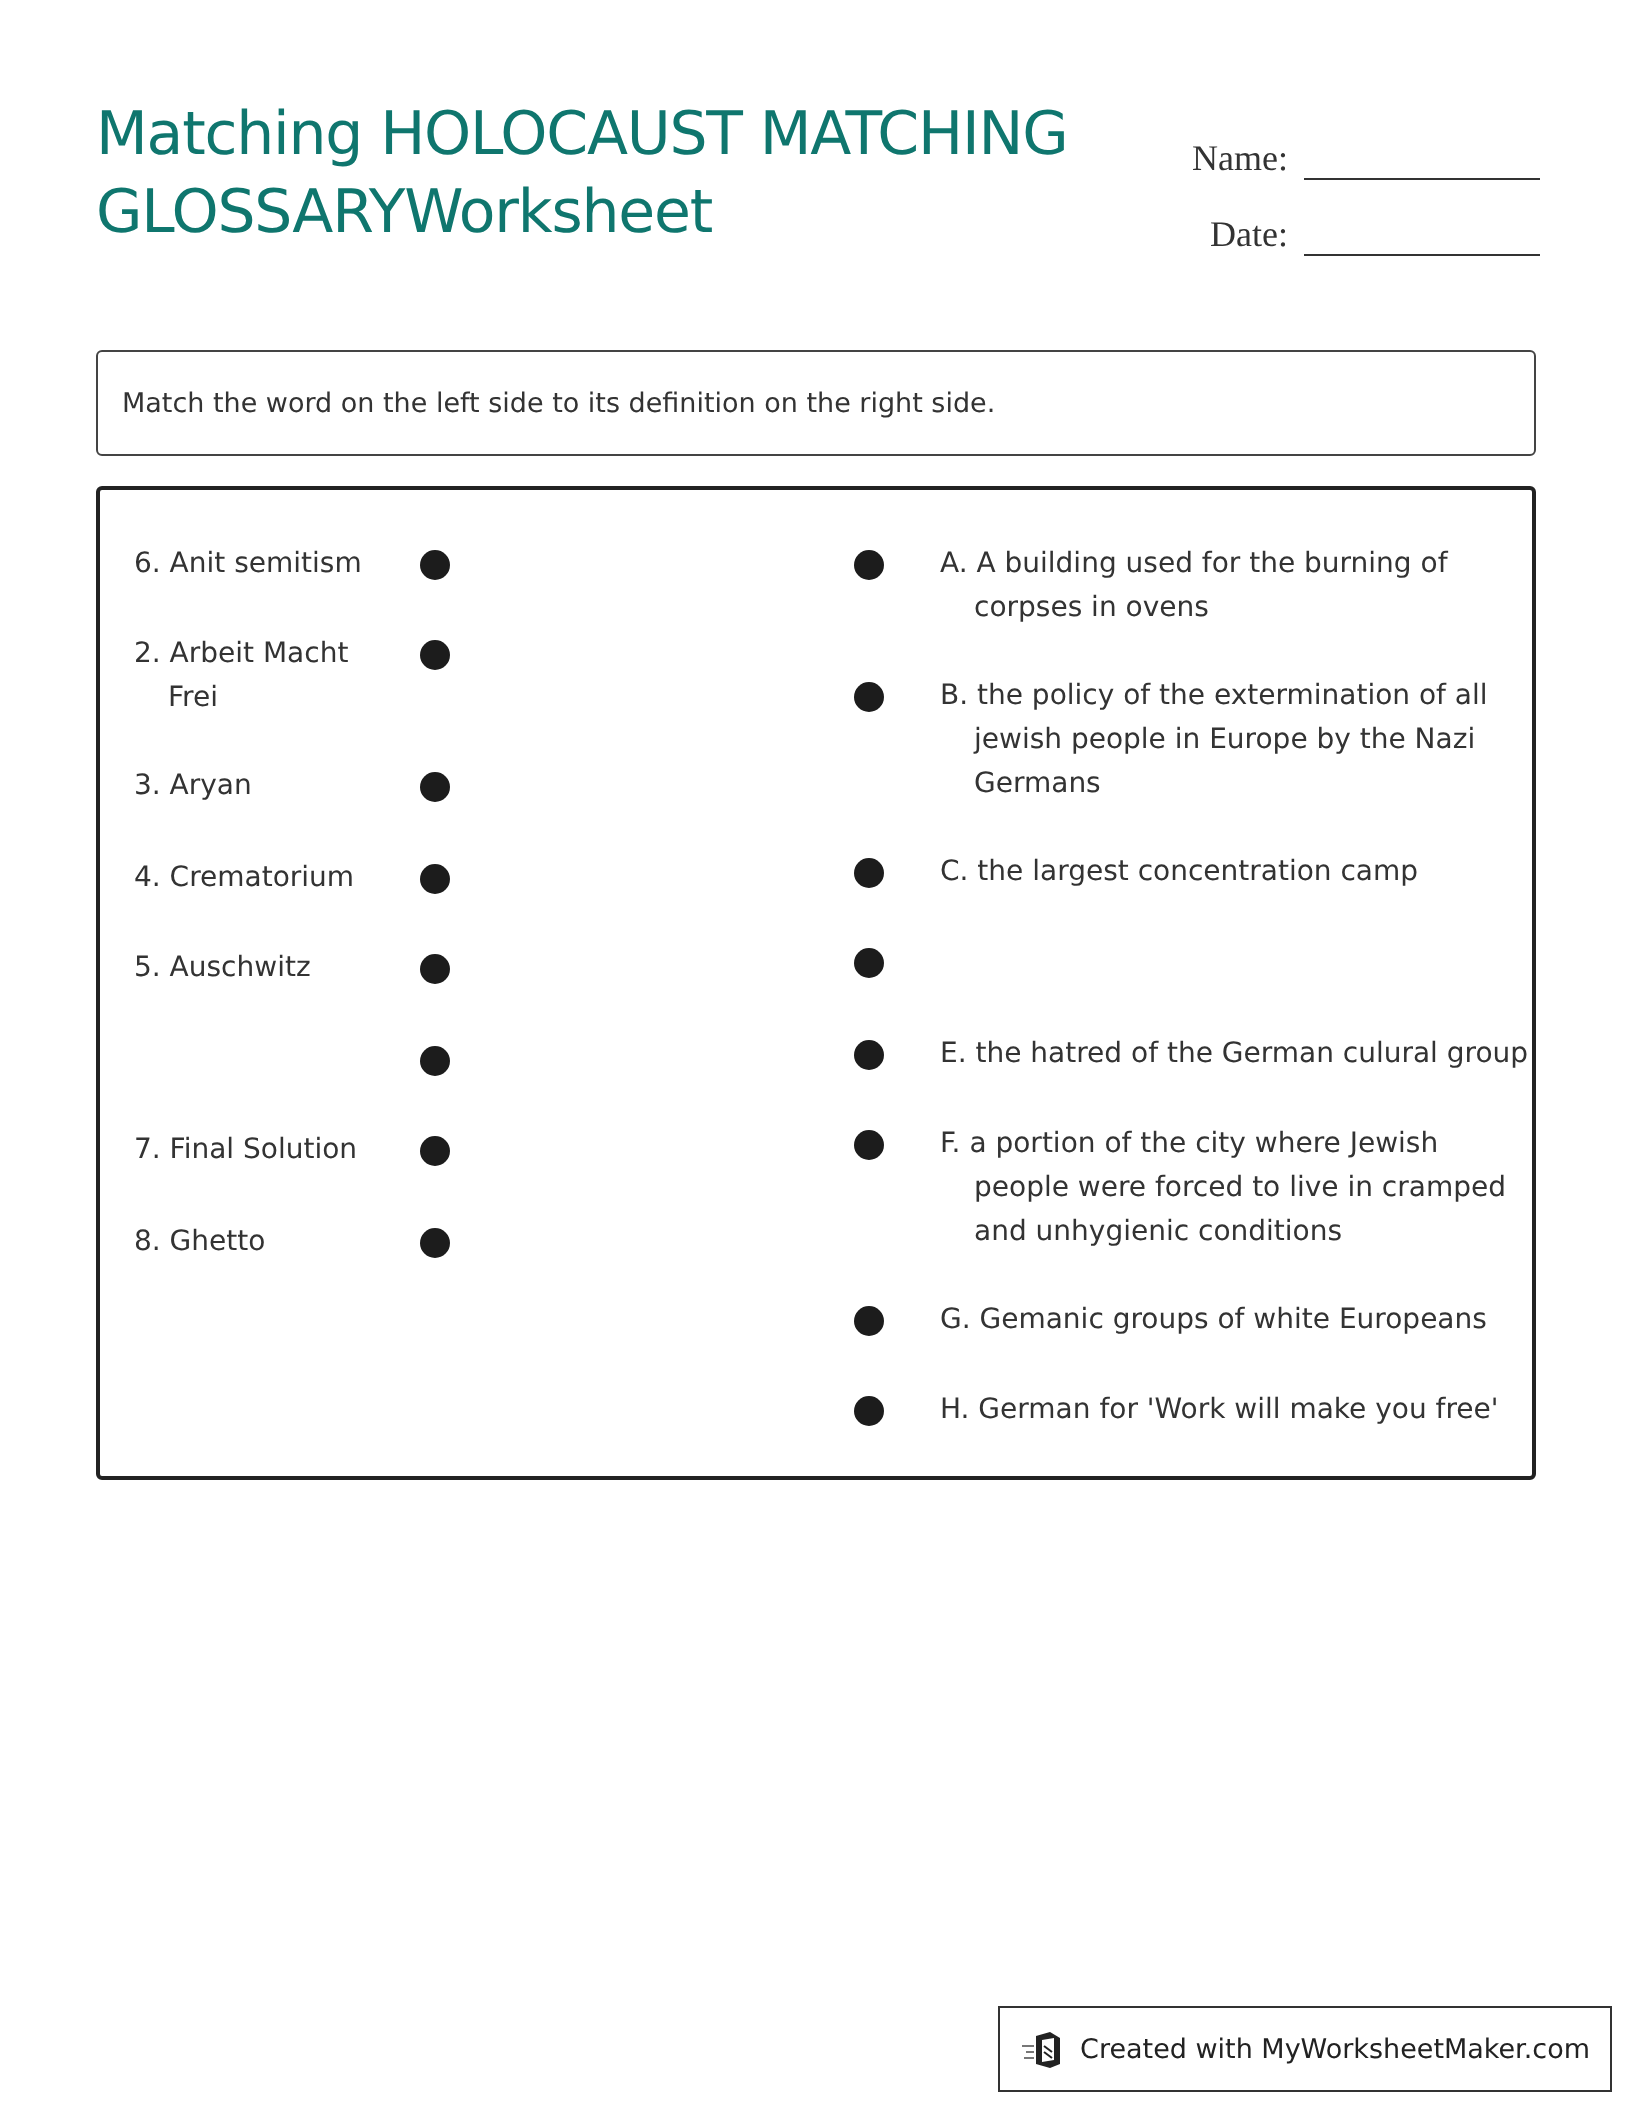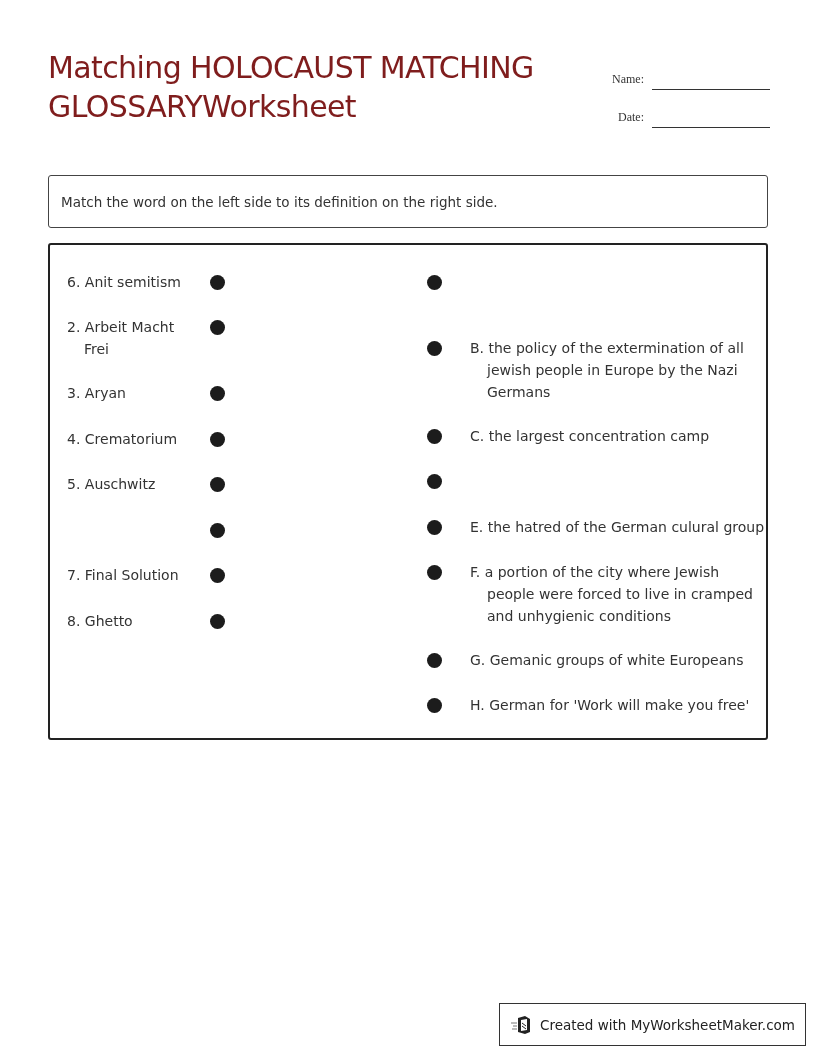--- a/index.html
+++ b/index.html
@@ -2,25 +2,25 @@
 <html><head>
 <meta charset="utf-8">
 <style>
   * { box-sizing: border-box; margin: 0; padding: 0; }
   html, body { width: 816px; height: 1056px; background: #ffffff; }
   body { position: relative; font-family: "DejaVu Sans", sans-serif; color: #222; overflow: hidden; }
 
   .title {
     position: absolute; left: 48px; top: 48px; width: 530px;
     font-family: "DejaVu Sans", sans-serif; font-size: 30px; line-height: 39px;
-    color: #7f1d1d; font-weight: normal; letter-spacing: -0.6px;
+    color: #0f766e; font-weight: normal; letter-spacing: -0.6px;
   }
   .meta { position: absolute; left: 580px; top: 52px; width: 190px; }
   .meta-row { display: flex; align-items: flex-end; justify-content: flex-end; height: 38px; }
-  .meta-label { font-family: "Liberation Serif", serif; font-size: 12px; color: #333; margin-right: 8px; line-height: 22px; }
+  .meta-label { font-family: "Liberation Serif", serif; font-size: 18px; color: #333; margin-right: 8px; line-height: 22px; }
   .meta-line { width: 118px; border-bottom: 1.5px solid #333; height: 22px; }
 
   .instructions {
     position: absolute; left: 48px; top: 175px; width: 720px; height: 53px;
     border: 1.5px solid #444; border-radius: 3px;
     padding: 0 12px; display: flex; align-items: center;
     font-family: "DejaVu Sans", sans-serif; font-size: 13.5px; color: #333;
   }
 
   .match-box {
@@ -91,20 +91,21 @@
 
   <div class="dot" style="left:160px;top:278px"></div>
 
   <div class="left-item hang" style="top:319px">7. Final Solution</div>
   <div class="dot" style="left:160px;top:323px"></div>
 
   <div class="left-item hang" style="top:365px">8. Ghetto</div>
   <div class="dot" style="left:160px;top:369px"></div>
 
   <div class="dot" style="left:377px;top:30px"></div>
+  <div class="right-item" style="top:26px;width:270px">A. A building used for the burning of corpses in ovens</div>
 
   <div class="dot" style="left:377px;top:96px"></div>
   <div class="right-item" style="top:92px;width:285px">B. the policy of the extermination of all jewish people in Europe by the Nazi Germans</div>
 
   <div class="dot" style="left:377px;top:184px"></div>
   <div class="right-item" style="top:180px">C. the largest concentration camp</div>
 
   <div class="dot" style="left:377px;top:229px"></div>
 
   <div class="dot" style="left:377px;top:275px"></div>

